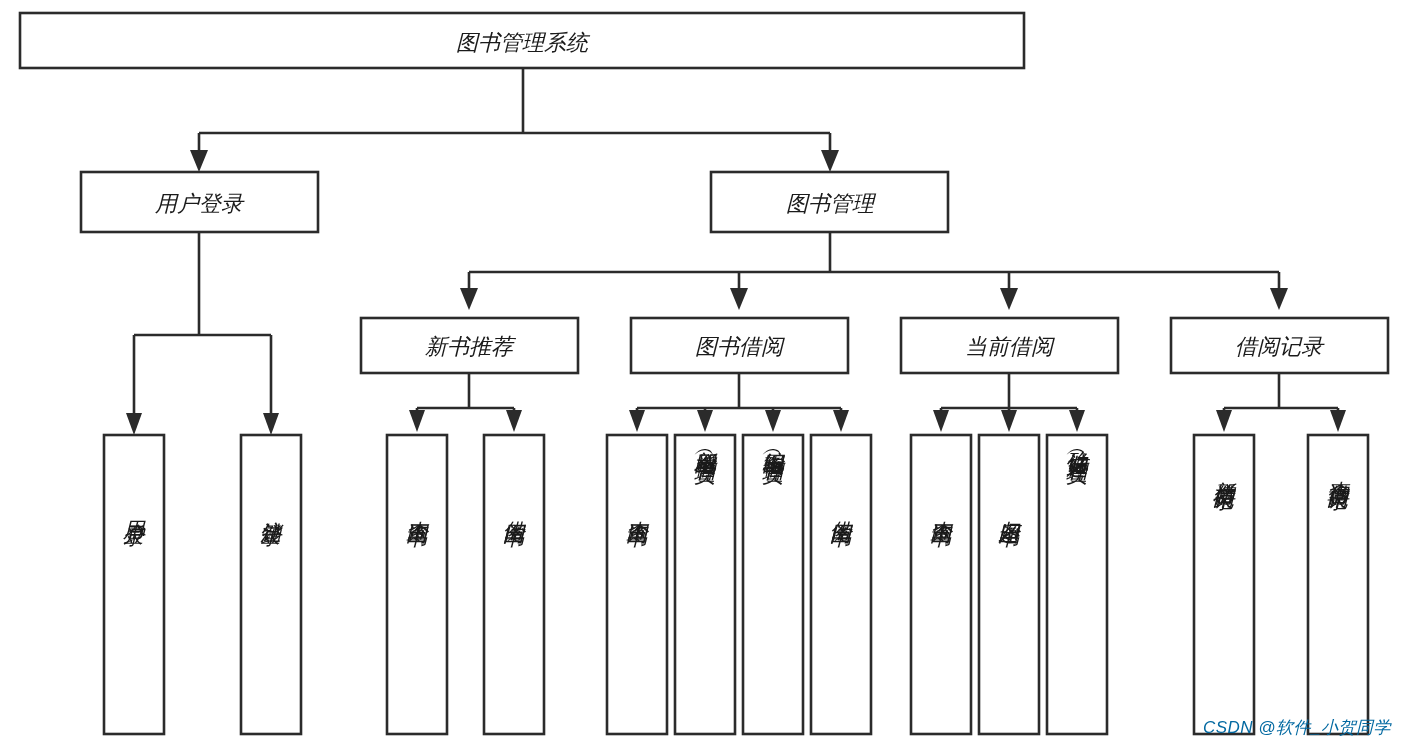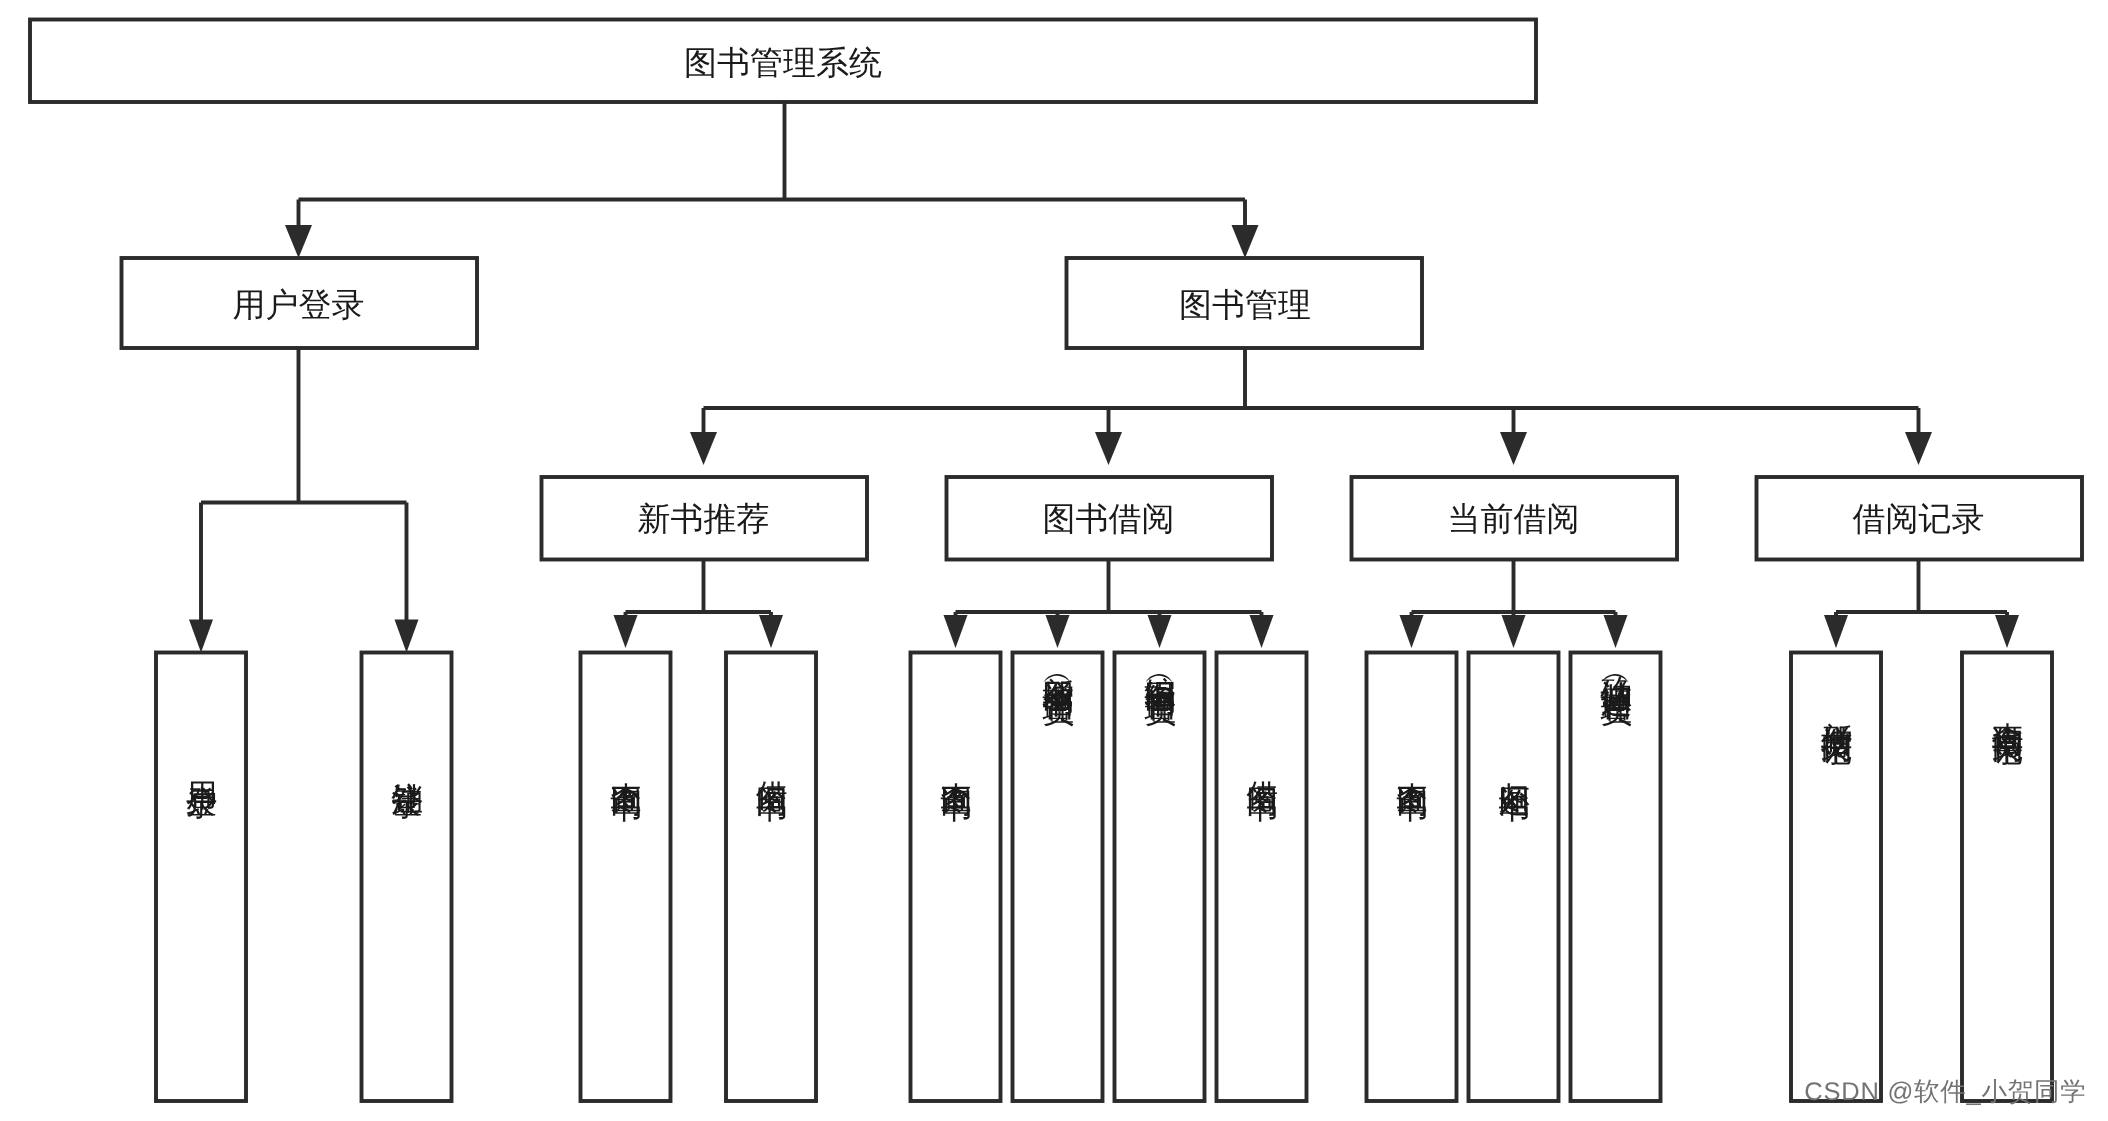--- a/index.html
+++ b/index.html
@@ -12,20 +12,21 @@
     width: 1405px;
     height: 747px;
     font-family: "Liberation Sans", "DejaVu Sans", sans-serif;
     overflow: hidden;
     position: relative;
   }
   #diagram-root {
     position: relative;
     width: 1405px;
     height: 747px;
+    font-style: italic;
   }
   svg#tree-svg {
     position: absolute;
     left: 0;
     top: 0;
     width: 1405px;
     height: 747px;
     display: block;
   }
   .node-box {
@@ -58,21 +59,21 @@
     text-orientation: upright;
     text-anchor: middle;
     letter-spacing: 2px;
   }
   .watermark-text {
     position: absolute;
     right: 14px;
     bottom: 8px;
     font-family: "Liberation Sans", "DejaVu Sans", sans-serif;
     font-size: 17px;
-    color: #737373;
+    color: #0369a1;
     white-space: nowrap;
     letter-spacing: 0.5px;
     pointer-events: none;
   }
 </style>
 </head>
 <body>
 
 <div id="diagram-root">
 

